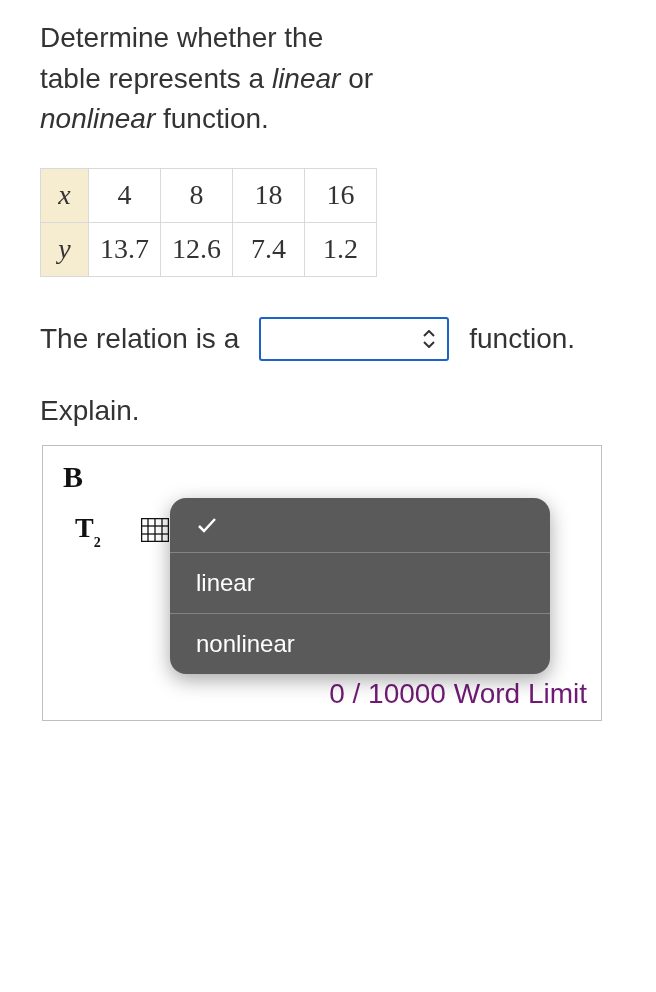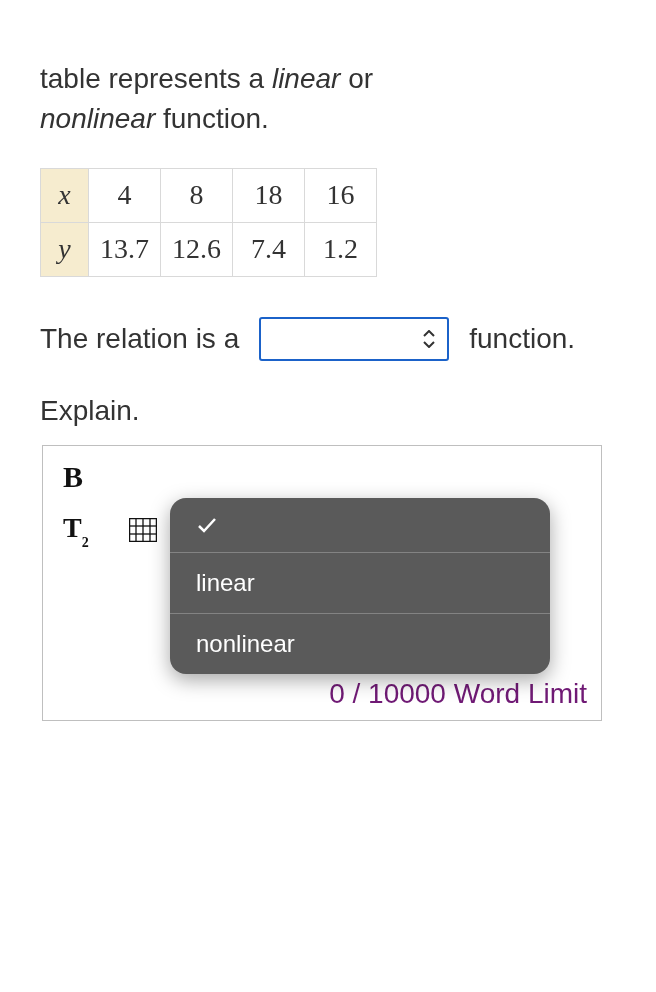--- a/index.html
+++ b/index.html
@@ -101,20 +101,21 @@
     font-size: 30px;
     font-weight: bold;
     font-family: "Times New Roman", serif;
     color: #111;
     line-height: 1;
   }
   .tool-btn.tsub {
     font-weight: bold;
     font-size: 28px;
     position: relative;
+    margin-left: 12px;
   }
   .tool-btn.tsub .sub {
     font-size: 14px;
     vertical-align: sub;
     position: relative;
     top: 4px;
   }
   .grid-icon svg { display:block; }
   .editor-body {
     height: 110px;
@@ -150,21 +151,21 @@
   .dropdown .check {
     width: 22px; height: 22px;
   }
 </style>
 </head>
 <body>
 
 <div class="page">
 
   <div class="question">
-    <br>
+    <span>Determine whether the</span><br>
     <span>table represents a </span><span class="em">linear</span><span> or</span><br>
     <span class="em">nonlinear</span><span> function.</span>
   </div>
 
   <table class="data">
     <tbody>
         <tr>
       <td class="hdr">x</td>
       <td>4</td>
       <td>8</td>

